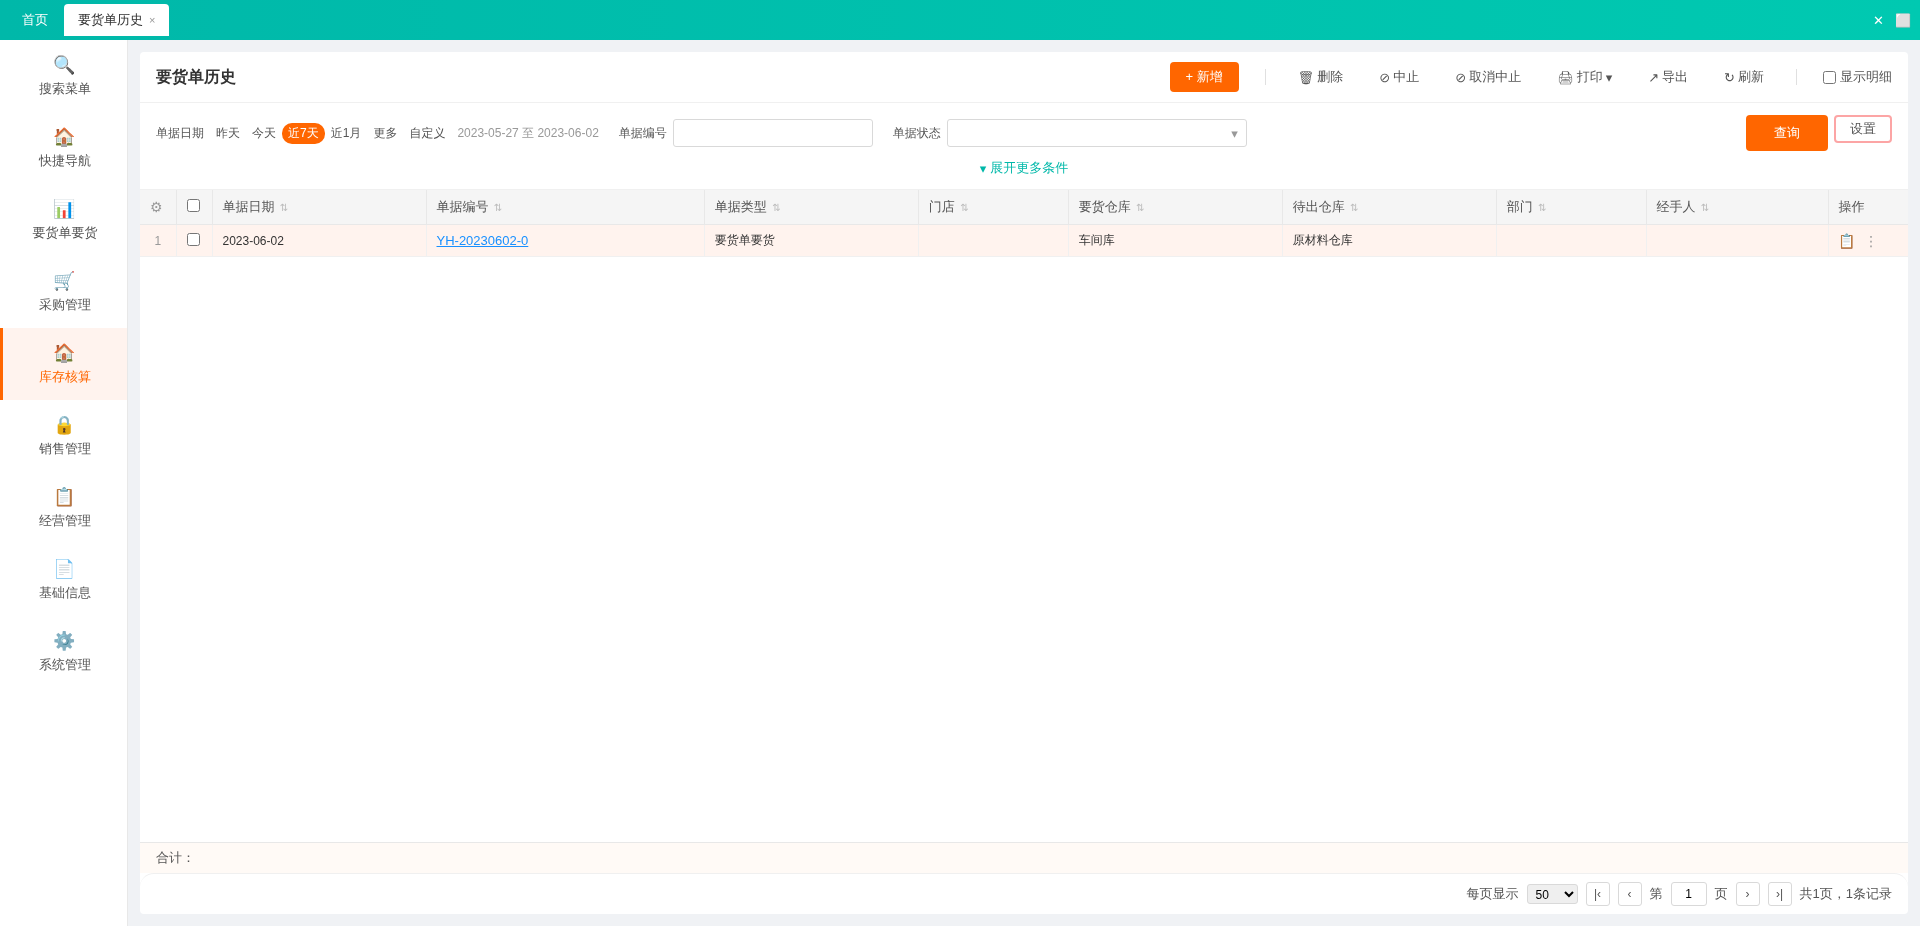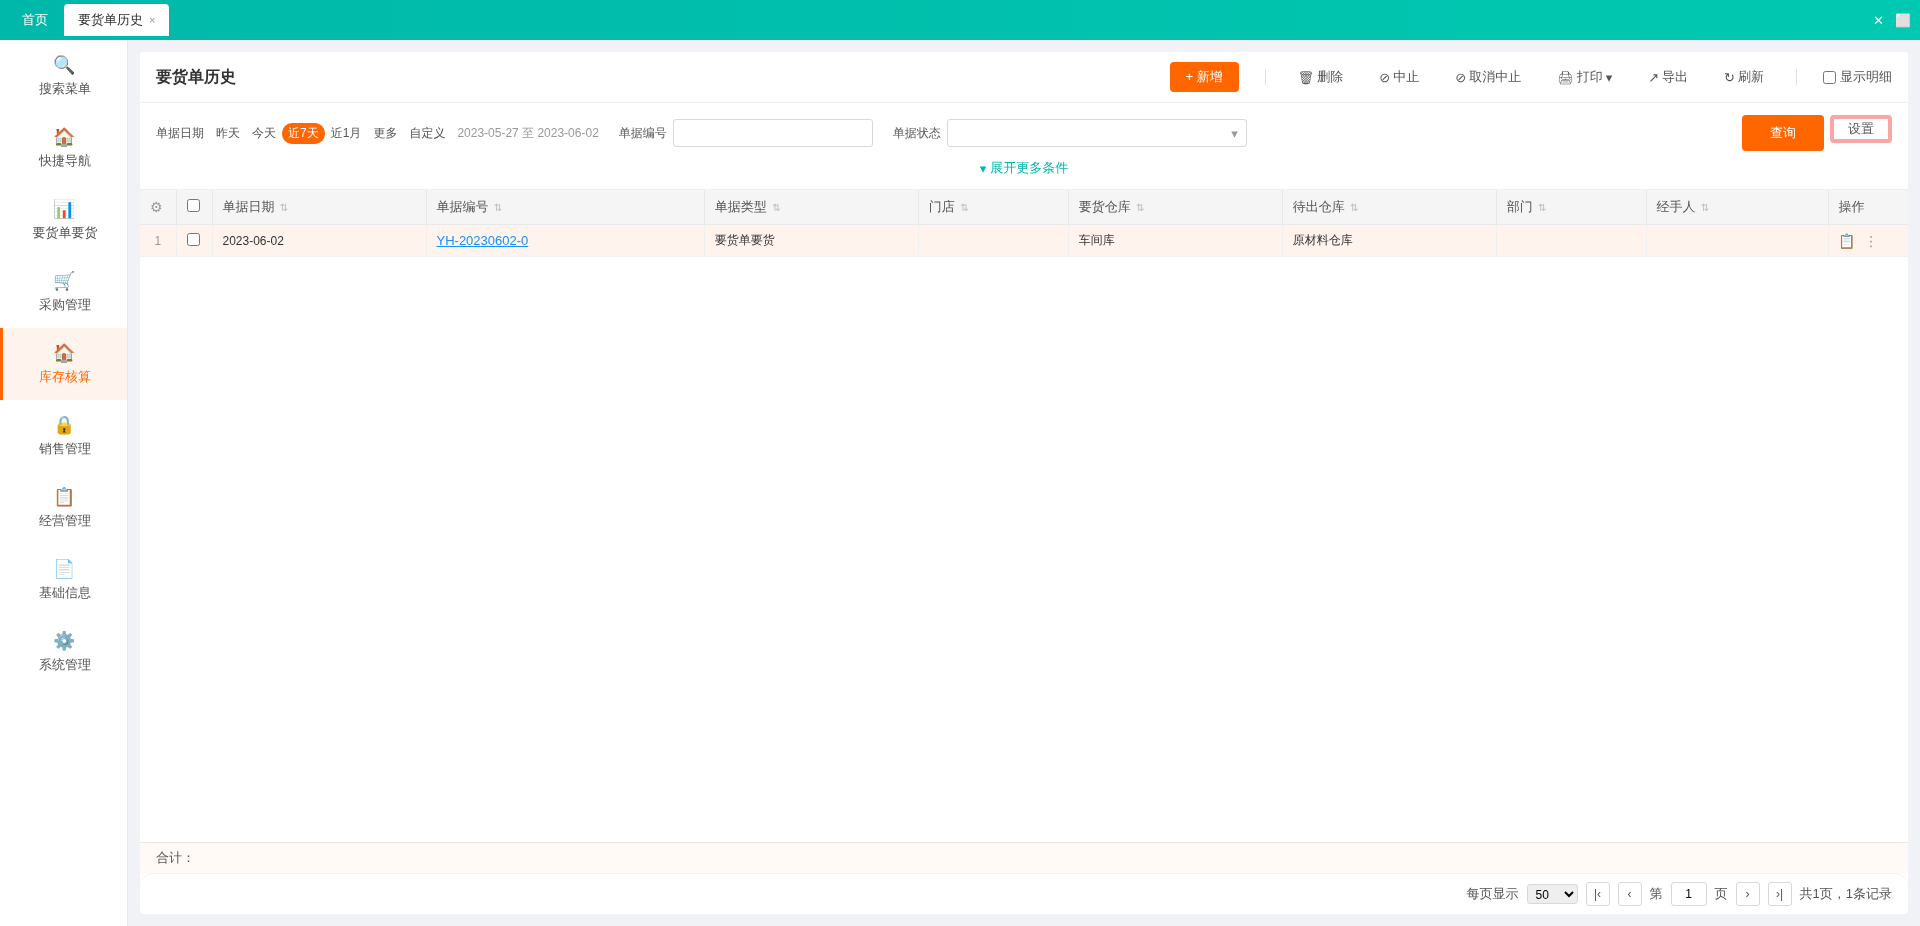--- a/index.html
+++ b/index.html
@@ -129,21 +129,21 @@
       color: white;
       border: none;
       padding: 6px 16px;
       border-radius: 4px;
       cursor: pointer;
       font-size: 13px;
     }
     .btn-secondary {
       background: white;
       color: #555;
-      border: 4px solid #fca5a5;
+      border: 2px solid #fca5a5;
       padding: 5px 14px;
       border-radius: 4px;
       cursor: pointer;
       font-size: 13px;
     }
     .display-toggle { display: flex; align-items: center; gap: 4px; cursor: pointer; font-size: 12px; color: #555; }
 
     
     .filter-area {
       padding: 12px 16px;

